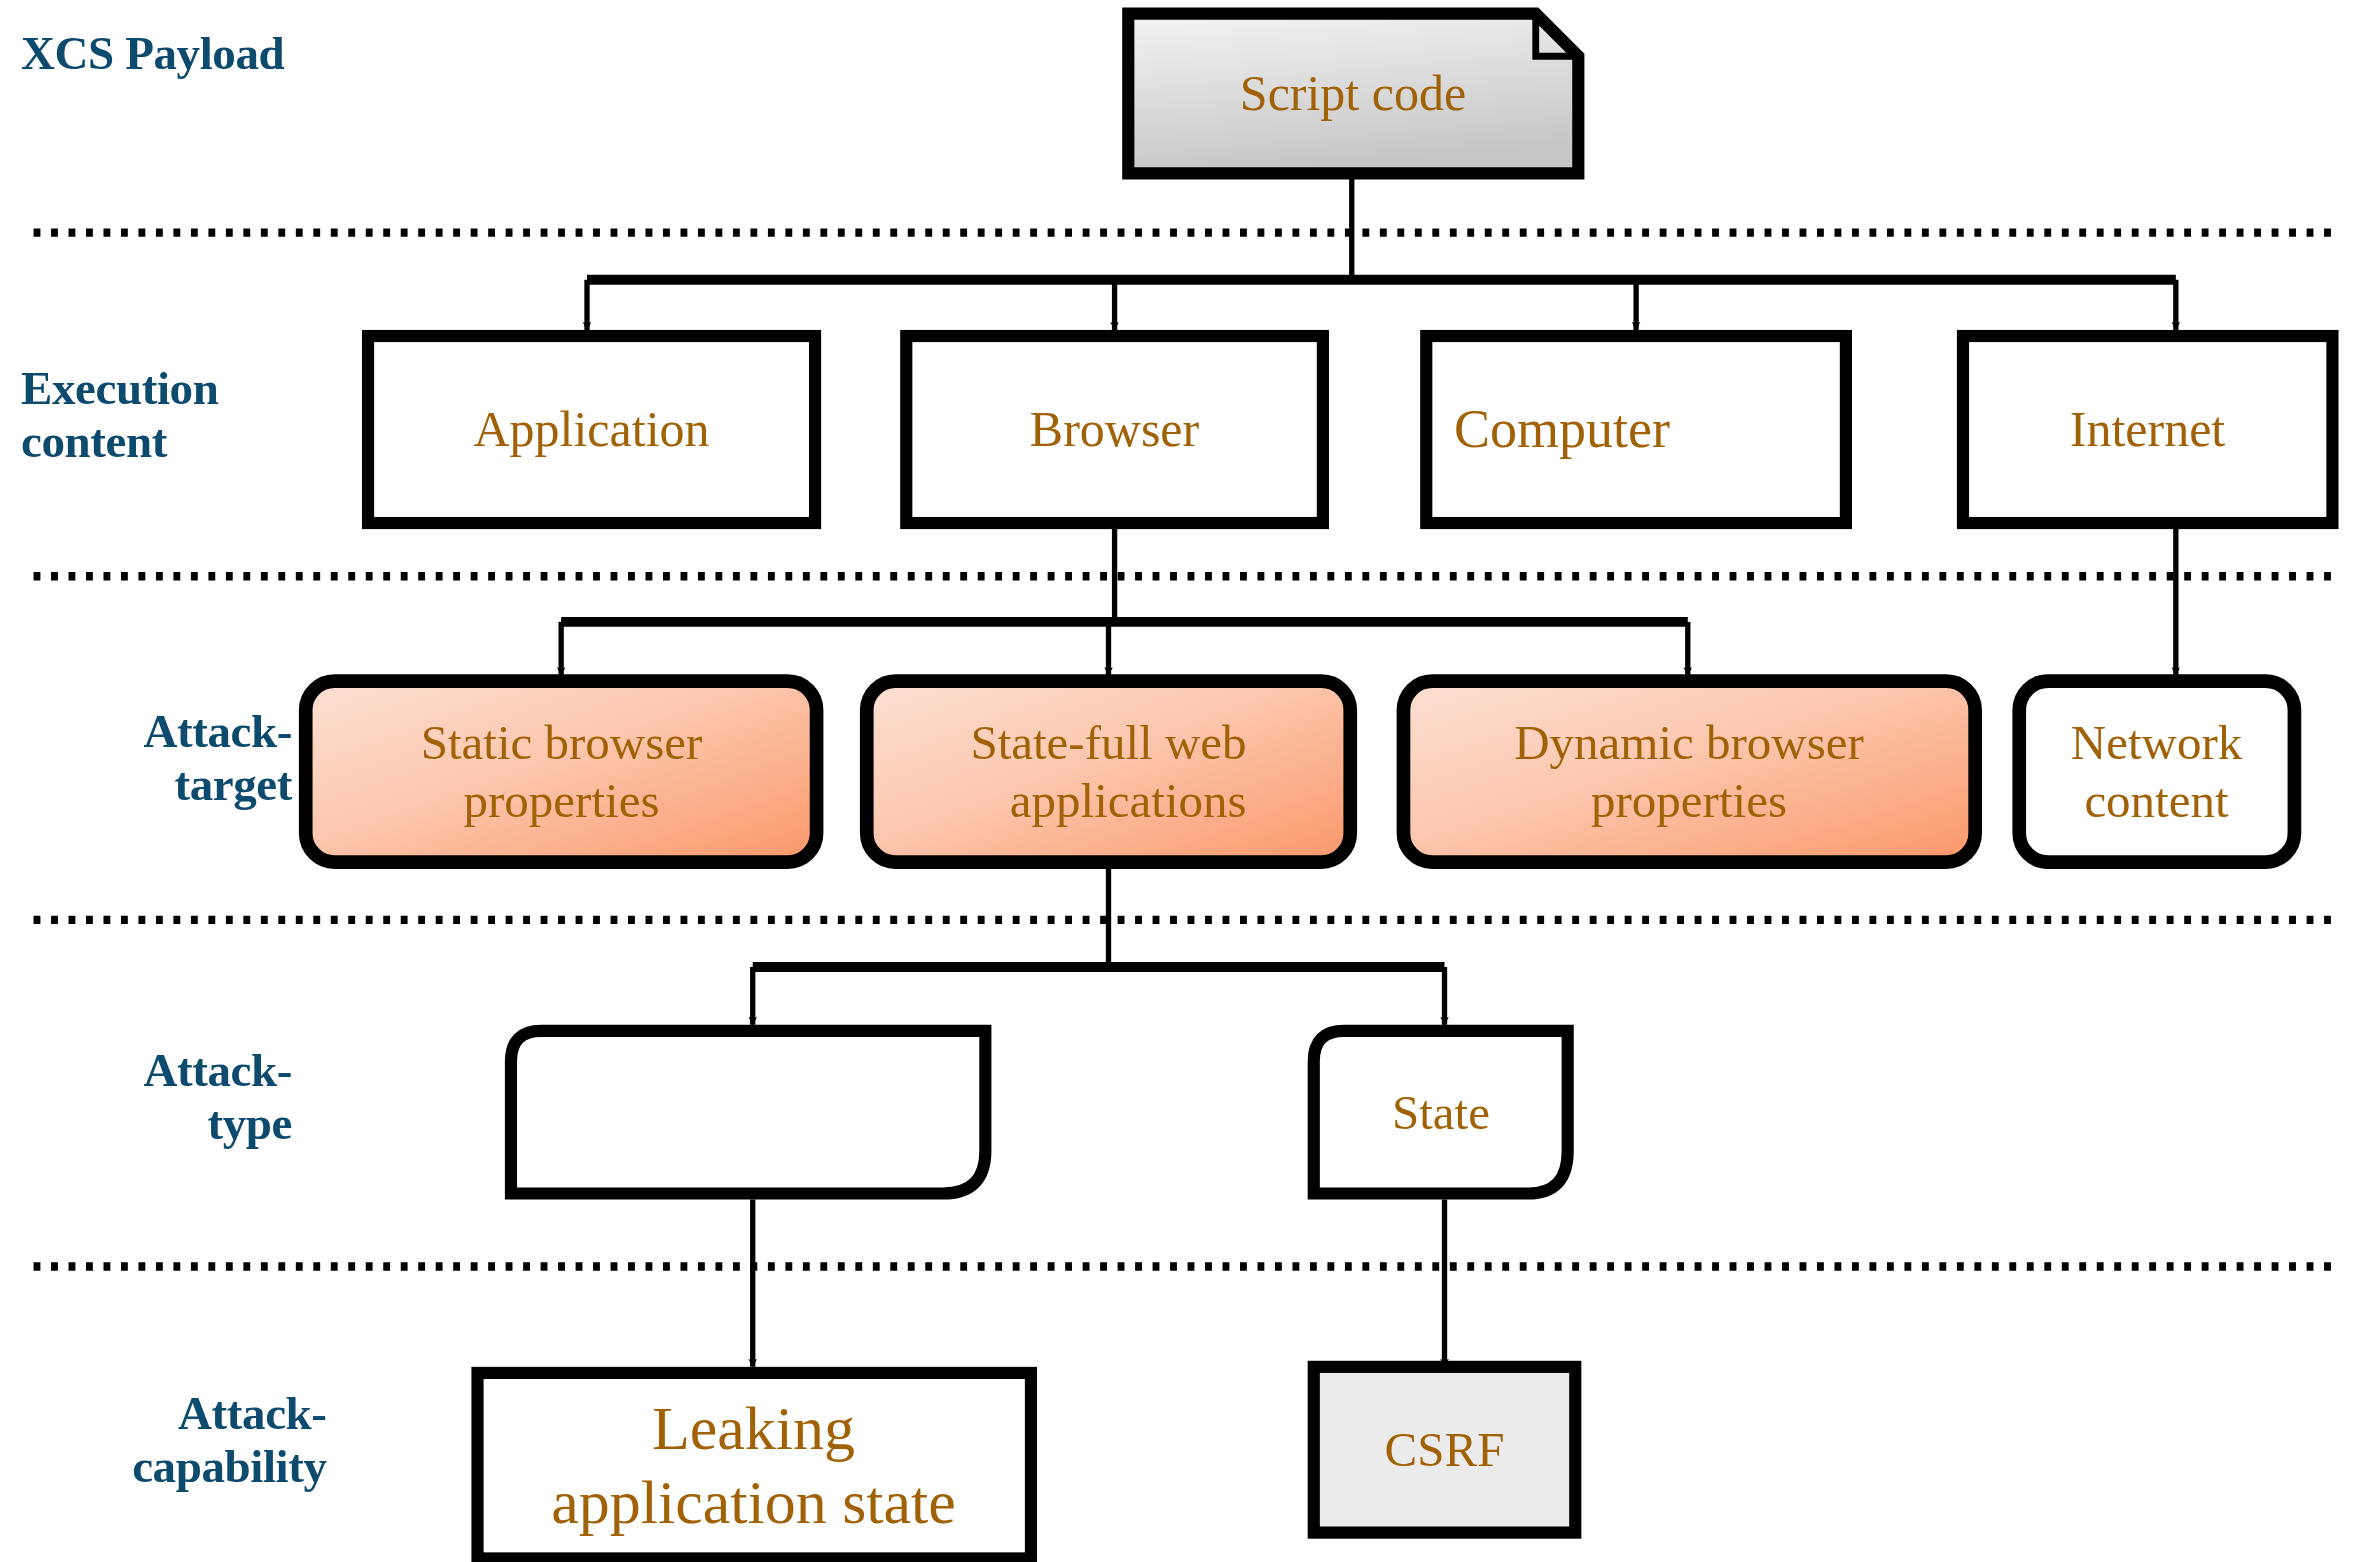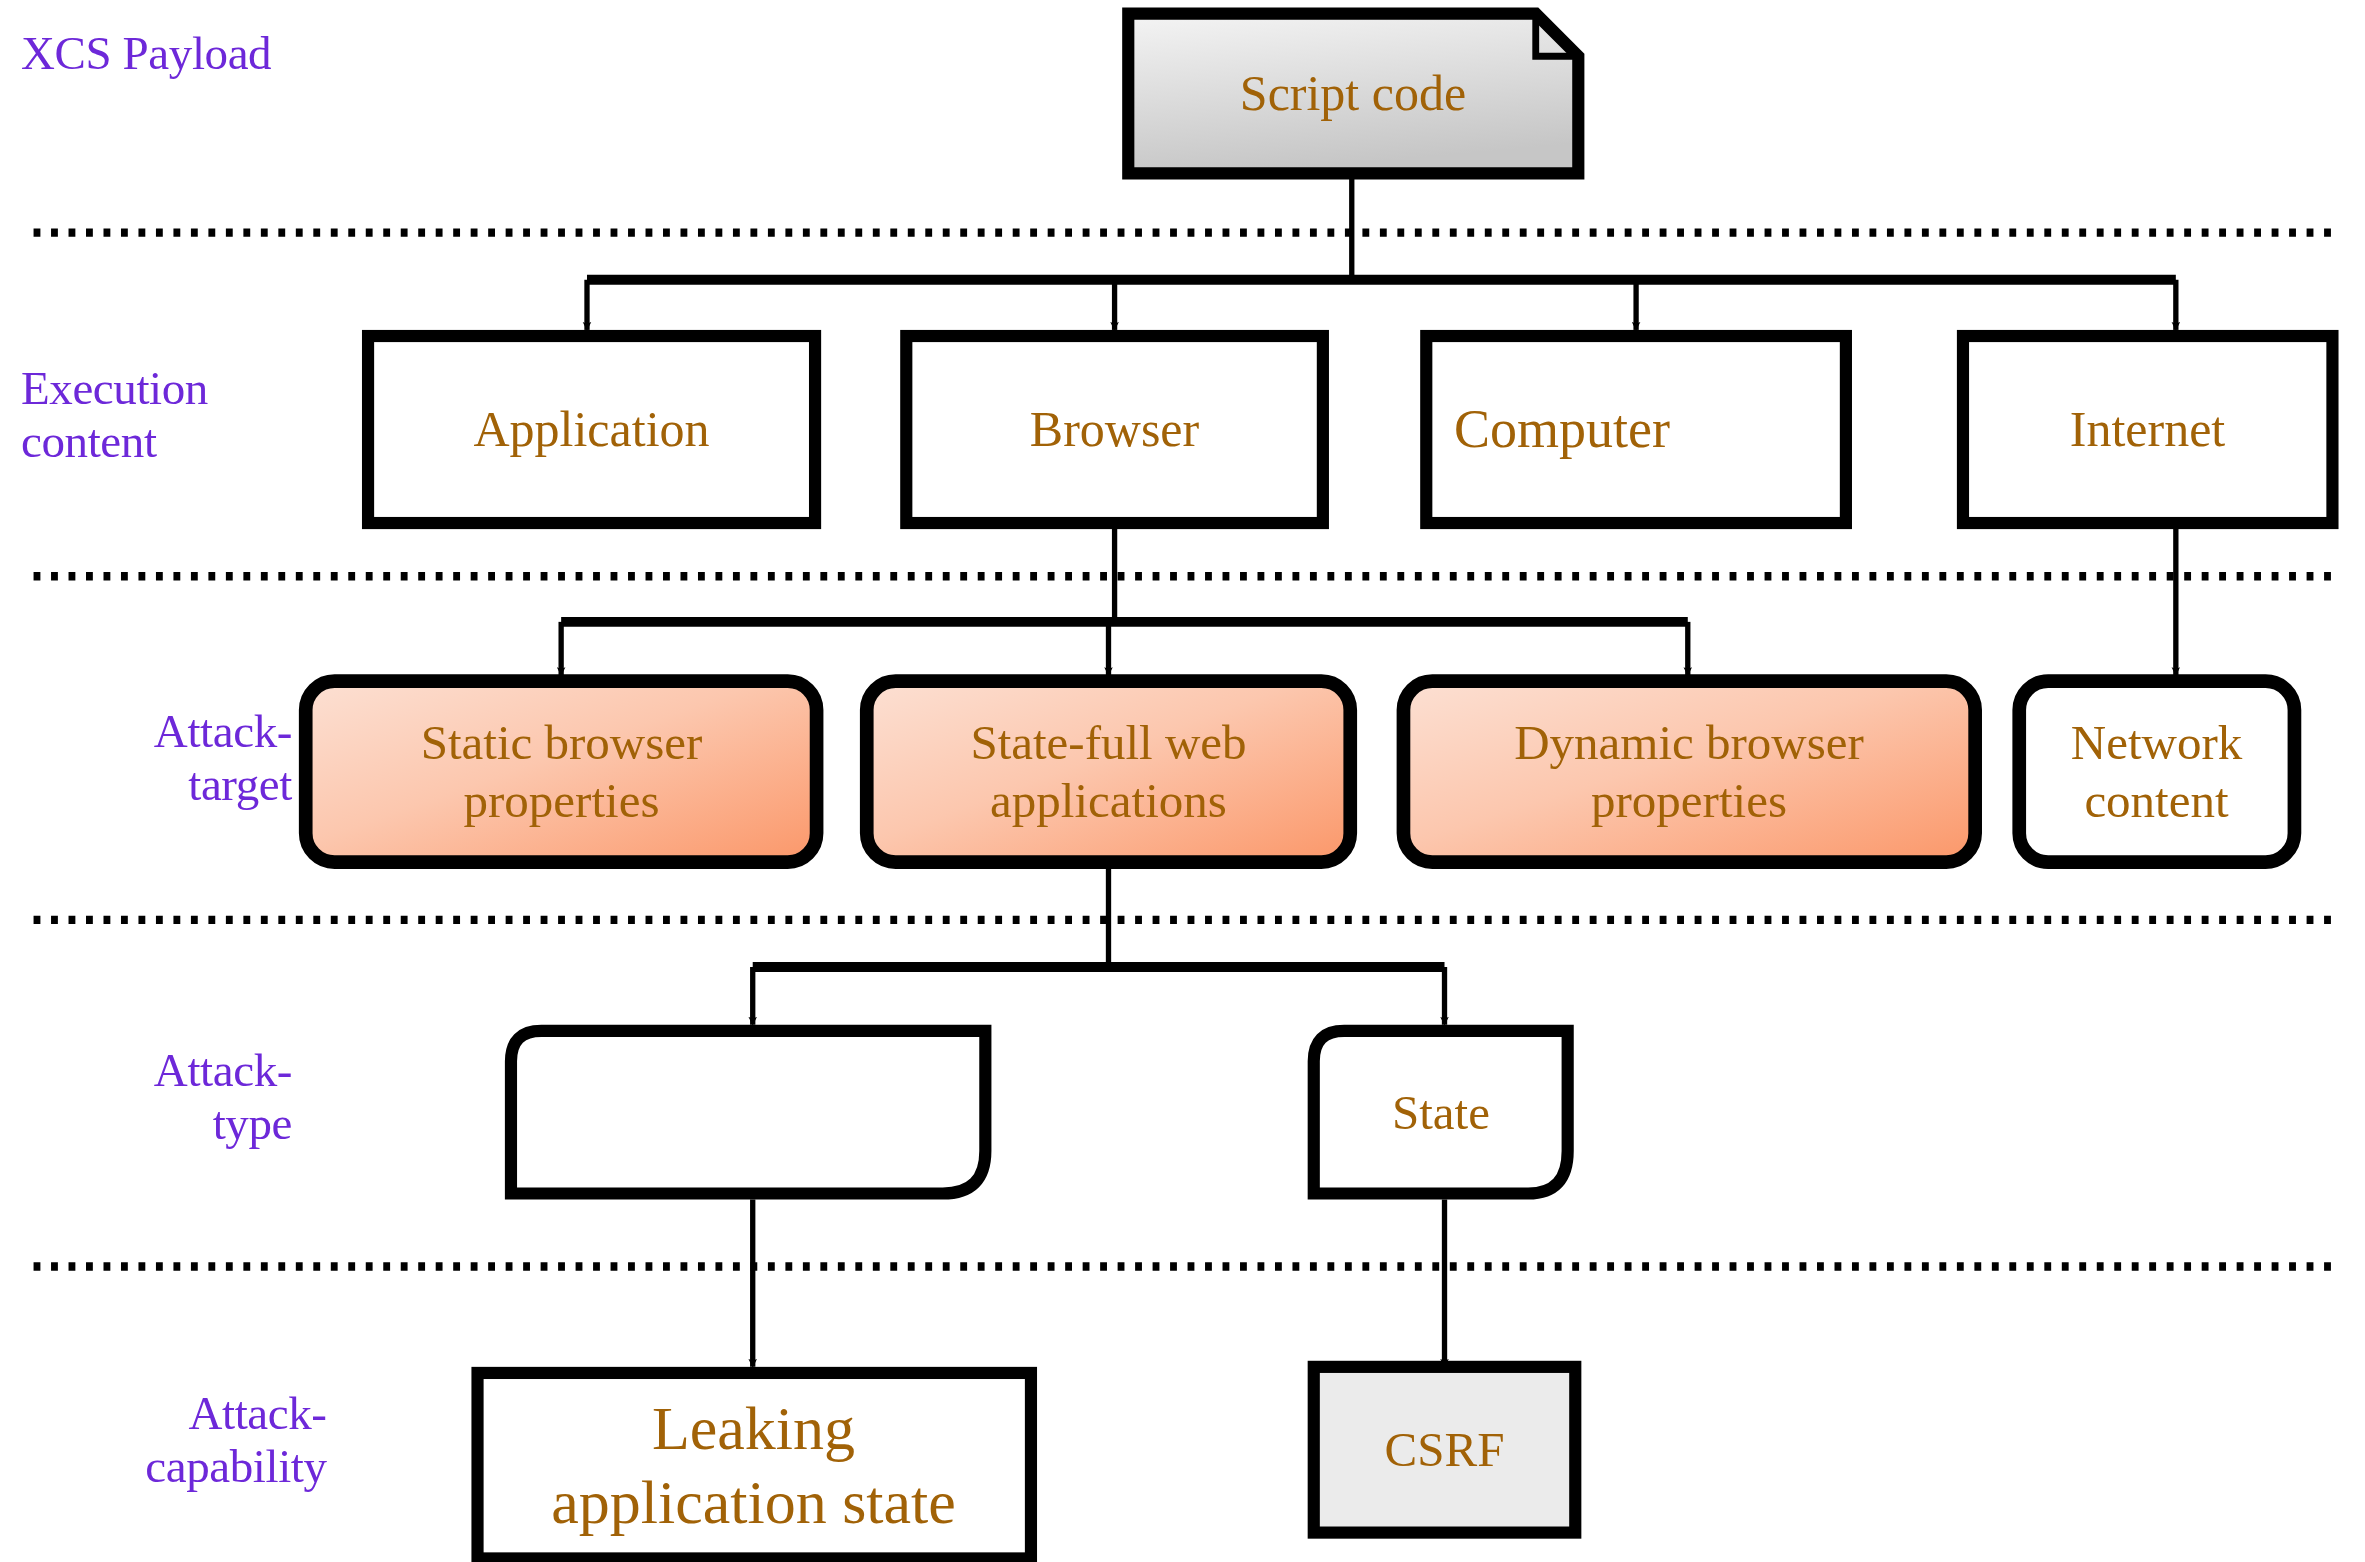--- a/index.html
+++ b/index.html
@@ -19,22 +19,22 @@
     position: absolute;
     top: 0;
     left: 0;
     width: 2366px;
     height: 1563px;
   }
   
   .band-label {
     position: absolute;
     font-family: "Liberation Serif", "DejaVu Serif", serif;
-    font-weight: normal;
-    color: #6d28d9;
+    font-weight: bold;
+    color: #0c4a6e;
     line-height: 1.12;
     white-space: pre-line;
     letter-spacing: -0.4px;
   }
   .band-label.left   { text-align: left; }
   .band-label.center { text-align: right; }
 
   
   .node-text {
     position: absolute;
@@ -135,21 +135,21 @@
 
   <div class="node-text" style="left:1128px; top:13.7px;   width:450px; height:160px; font-size:50px;">Script code</div>
 
   <div class="node-text" style="left:368px;  top:336px;  width:447px; height:187px; font-size:50px;">Application</div>
   <div class="node-text" style="left:906px; top:336px;  width:417px; height:187px; font-size:50px;">Browser</div>
   <div class="node-text" style="left:1352px; top:336px;  width:420px; height:187px; font-size:54px;">Computer</div>
   <div class="node-text" style="left:1963px; top:336px;  width:369px; height:187px; font-size:50px;">Internet</div>
 
   <div class="node-text" style="left:306px;  top:681px;  width:511px; height:181px; font-size:49px;">Static browser
 properties</div>
-  <div class="node-text" style="left:867px; top:681px;  width:483px; height:181px; font-size:49px;">State-full web
+  <div class="node-text" style="left:867px; top:681px;  width:483px; height:181px; font-size:49px;text-align:right;">State-full web
 applications</div>
   <div class="node-text" style="left:1403px; top:681px;  width:572px; height:181px; font-size:49px;">Dynamic browser
 properties</div>
   <div class="node-text" style="left:2019px; top:681px;  width:275px; height:181px; font-size:49px;">Network
 content</div>
 
   <div class="node-text" style="left:1314px; top:1031px; width:254px; height:163px; font-size:49px;">State</div>
 
   <div class="node-text" style="left:477px;  top:1373px; width:553px; height:185px; font-size:62px;">Leaking
 application state</div>

